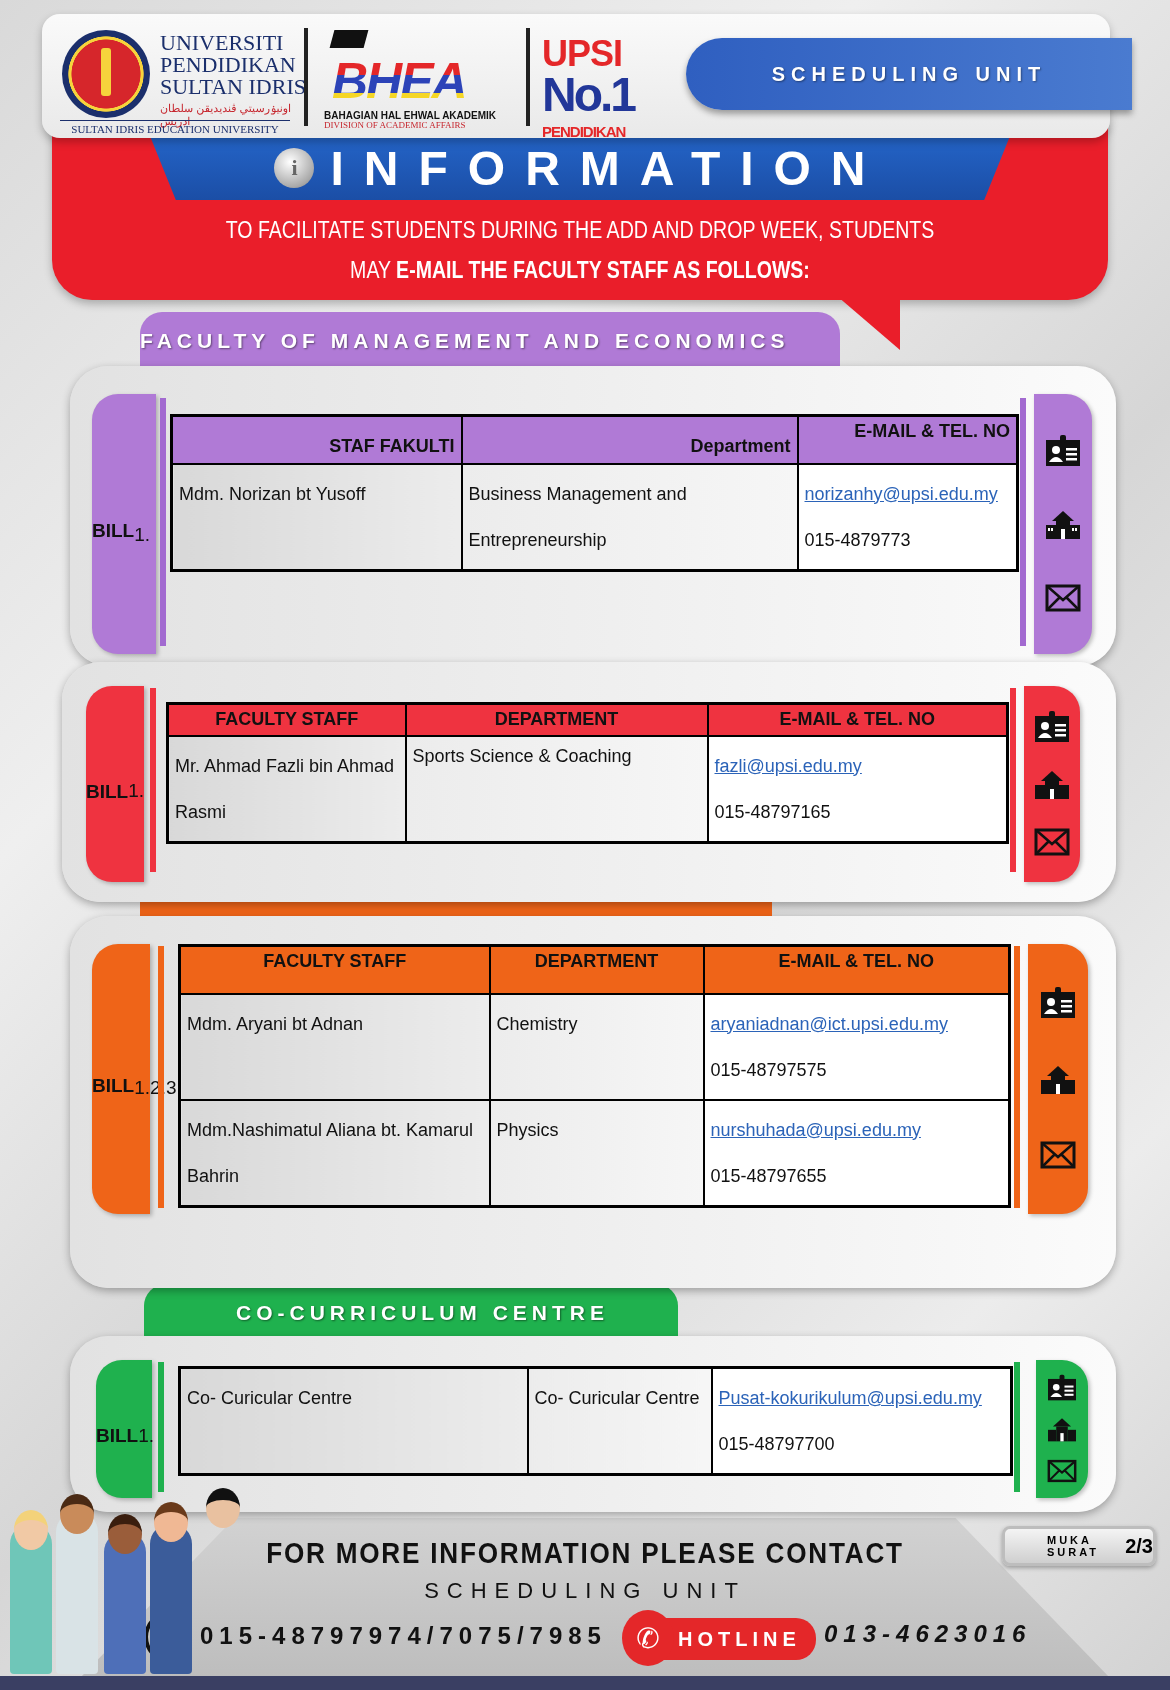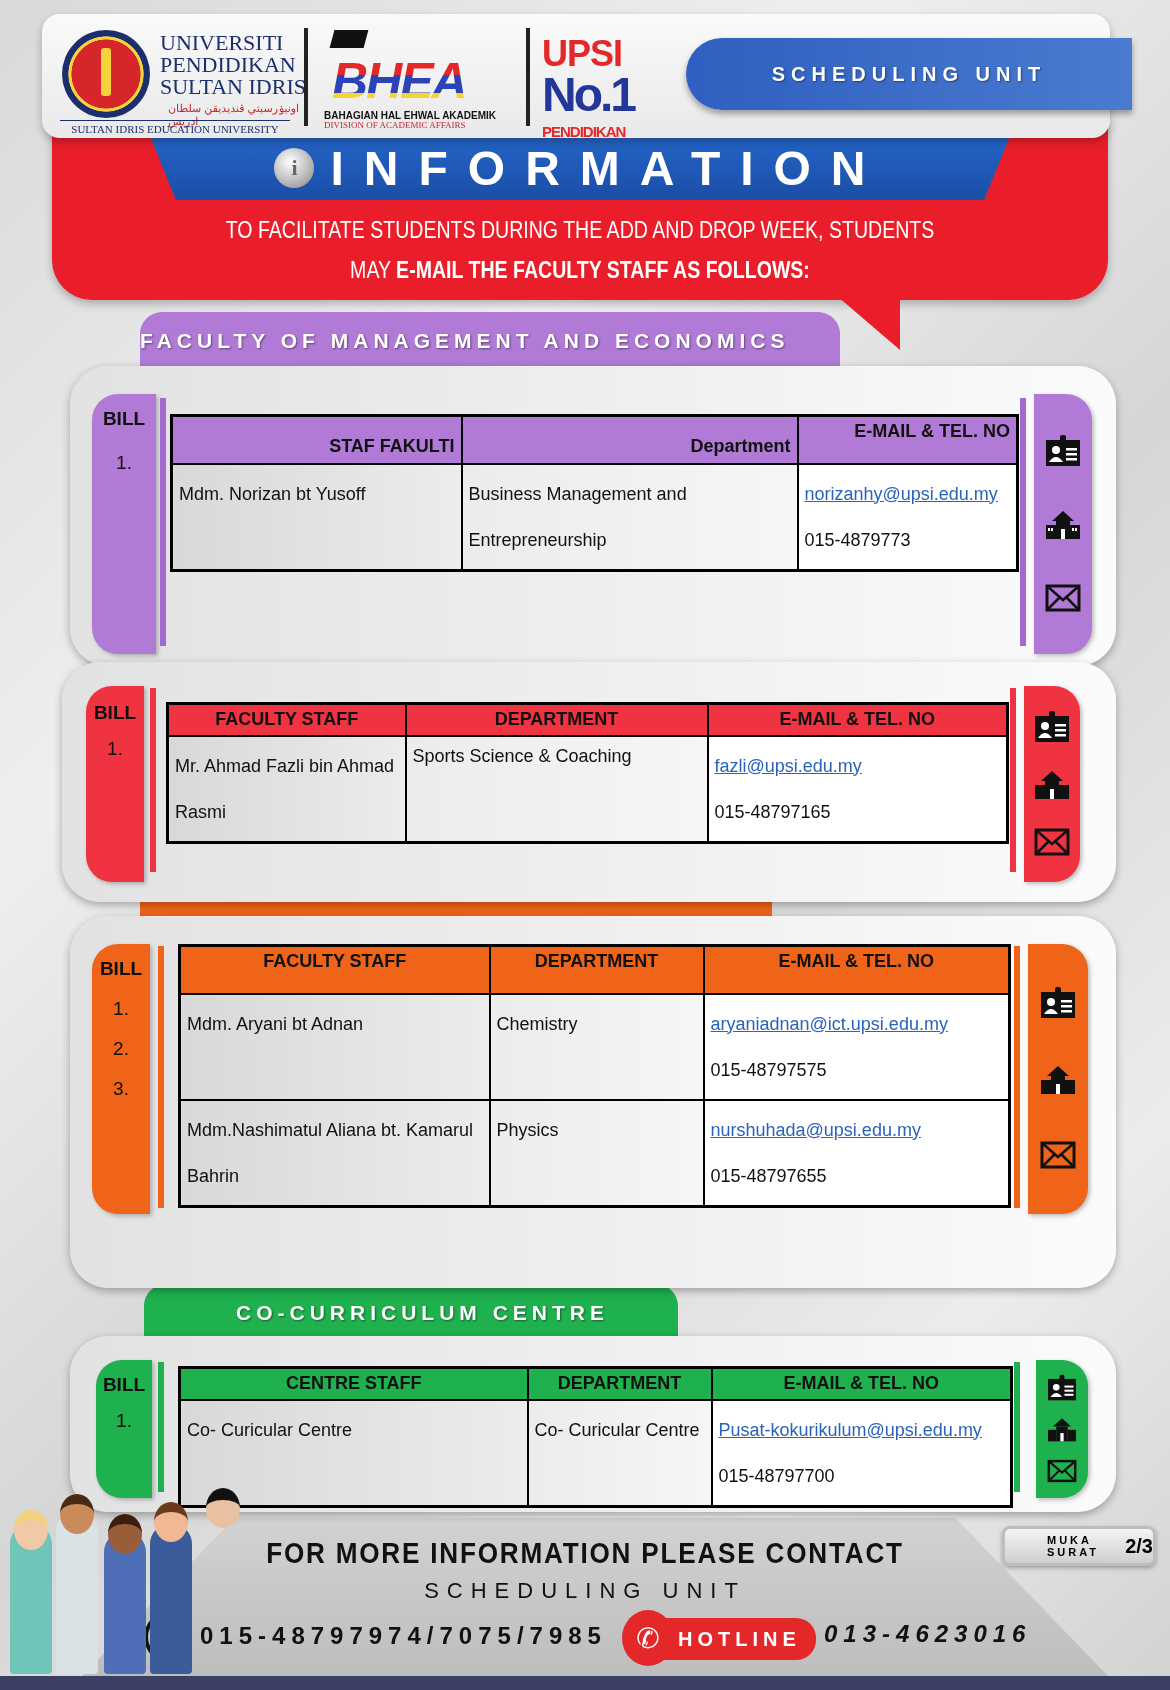--- a/index.html
+++ b/index.html
@@ -18,21 +18,21 @@
   }
   .logo-upsi { position: absolute; left: 18px; top: 14px; width: 260px; height: 100px; }
   .crest {
     position: absolute; left: 2px; top: 2px; width: 88px; height: 88px; border-radius: 50%;
     background: radial-gradient(circle, #d6262b 0 55%, #f6d33c 56% 60%, #1b2f6c 61% 100%);
   }
   .crest::after {
     content: ""; position: absolute; left: 39px; top: 18px; width: 10px; height: 48px; background: #f6d33c; border-radius: 3px;
   }
   .upsi-name { position: absolute; left: 100px; top: 4px; font-family: "Liberation Serif", serif; color: #1b2f6c; font-size: 22px; line-height: 22px; }
-  .upsi-arabic { position: absolute; left: 108px; top: 74px; font-size: 11px; color: #c6262e; }
+  .upsi-arabic { position: absolute; left: 100px; top: 74px; font-size: 11px; color: #c6262e; }
   .upsi-en { position: absolute; left: 0; top: 92px; width: 230px; border-top: 1px solid #1b2f6c; padding-top: 2px; font-family: "Liberation Serif", serif; font-size: 11px; color: #1b2f6c; text-align: center; }
   .divider { position: absolute; top: 14px; width: 4px; height: 98px; background: #222; }
   .logo-bhea { position: absolute; left: 262px; top: 12px; width: 190px; height: 104px; }
   .bhea-word {
     position: absolute; left: 10px; top: 26px; font-size: 50px; font-weight: bold; font-style: italic; letter-spacing: -2px;
     background: linear-gradient(180deg, #e42729 0 40%, #2c43b8 40% 70%, #f5d626 70% 100%);
     -webkit-background-clip: text; background-clip: text; color: transparent;
   }
   .bhea-cap { position: absolute; left: 10px; top: 4px; width: 34px; height: 18px; background: #111; transform: skewX(-15deg); }
   .bhea-sub1 { position: absolute; left: 2px; top: 84px; font-size: 10px; font-weight: bold; color: #111; }
@@ -75,21 +75,21 @@
     position: absolute; height: 58px; border-radius: 22px 22px 0 0; z-index: 3;
     display: flex; align-items: center; 
   }
   .tab span { color: #fff; font-weight: bold; font-size: 21px; letter-spacing: 5px; text-shadow: 1px 1px 2px rgba(0,0,0,.45); }
   .panel {
     position: absolute; background: linear-gradient(90deg, #e2e2e2, #fbfbfb); border-radius: 38px;
     box-shadow: 0 3px 8px rgba(0,0,0,.3); z-index: 4;
   }
   .bill-col {
     position: absolute; border-radius: 26px 0 0 26px; box-shadow: 2px 2px 4px rgba(0,0,0,.25);
-    display: flex; flex-direction: column; align-items: center;
+    display: flex; flex-direction: row; align-items: center;
   }
   .bill-head { font-weight: bold; font-size: 19px; color: #111; margin-top: 14px; }
   .bill-num { font-size: 19px; color: #111; margin-top: 22px; }
   .bar { position: absolute; width: 6px; }
   .icon-col {
     position: absolute; border-radius: 0 26px 26px 0; box-shadow: 2px 2px 4px rgba(0,0,0,.25);
     display: flex; flex-direction: column; align-items: center; justify-content: space-evenly;
   }
   table.staff { position: absolute; border-collapse: collapse; border: 3px solid #000; table-layout: fixed; }
   table.staff th { border: 2px solid #000; font-size: 18px; font-weight: bold; color: #111; padding: 4px 6px; }
@@ -363,25 +363,20 @@
     <div class="bill-num" style="margin-top:14px">1.</div>
   </div>
   <div class="bar" style="left:88px; top:26px; height:130px; background:#1fb14e;"></div>
   <table class="staff" style="left:108px; top:30px; width:832px;">
     <colgroup>
         <col style="width:348px">
         <col style="width:184px">
         <col style="width:300px">
       </colgroup>
     <tbody>
-        <tr style="background:#1fb14e; height:32px;">
-      <th>CENTRE STAFF</th>
-      <th>DEPARTMENT</th>
-      <th>E-MAIL &amp; TEL. NO</th>
-    </tr>
     <tr>
       <td class="left">Co- Curicular Centre</td>
       <td class="mid">Co- Curicular Centre</td>
       <td class="right">
         <span class="mail">Pusat-kokurikulum@upsi.edu.my</span>
         <span class="phone">015-48797700</span>
       </td>
     </tr>
   </tbody>
     </table>

